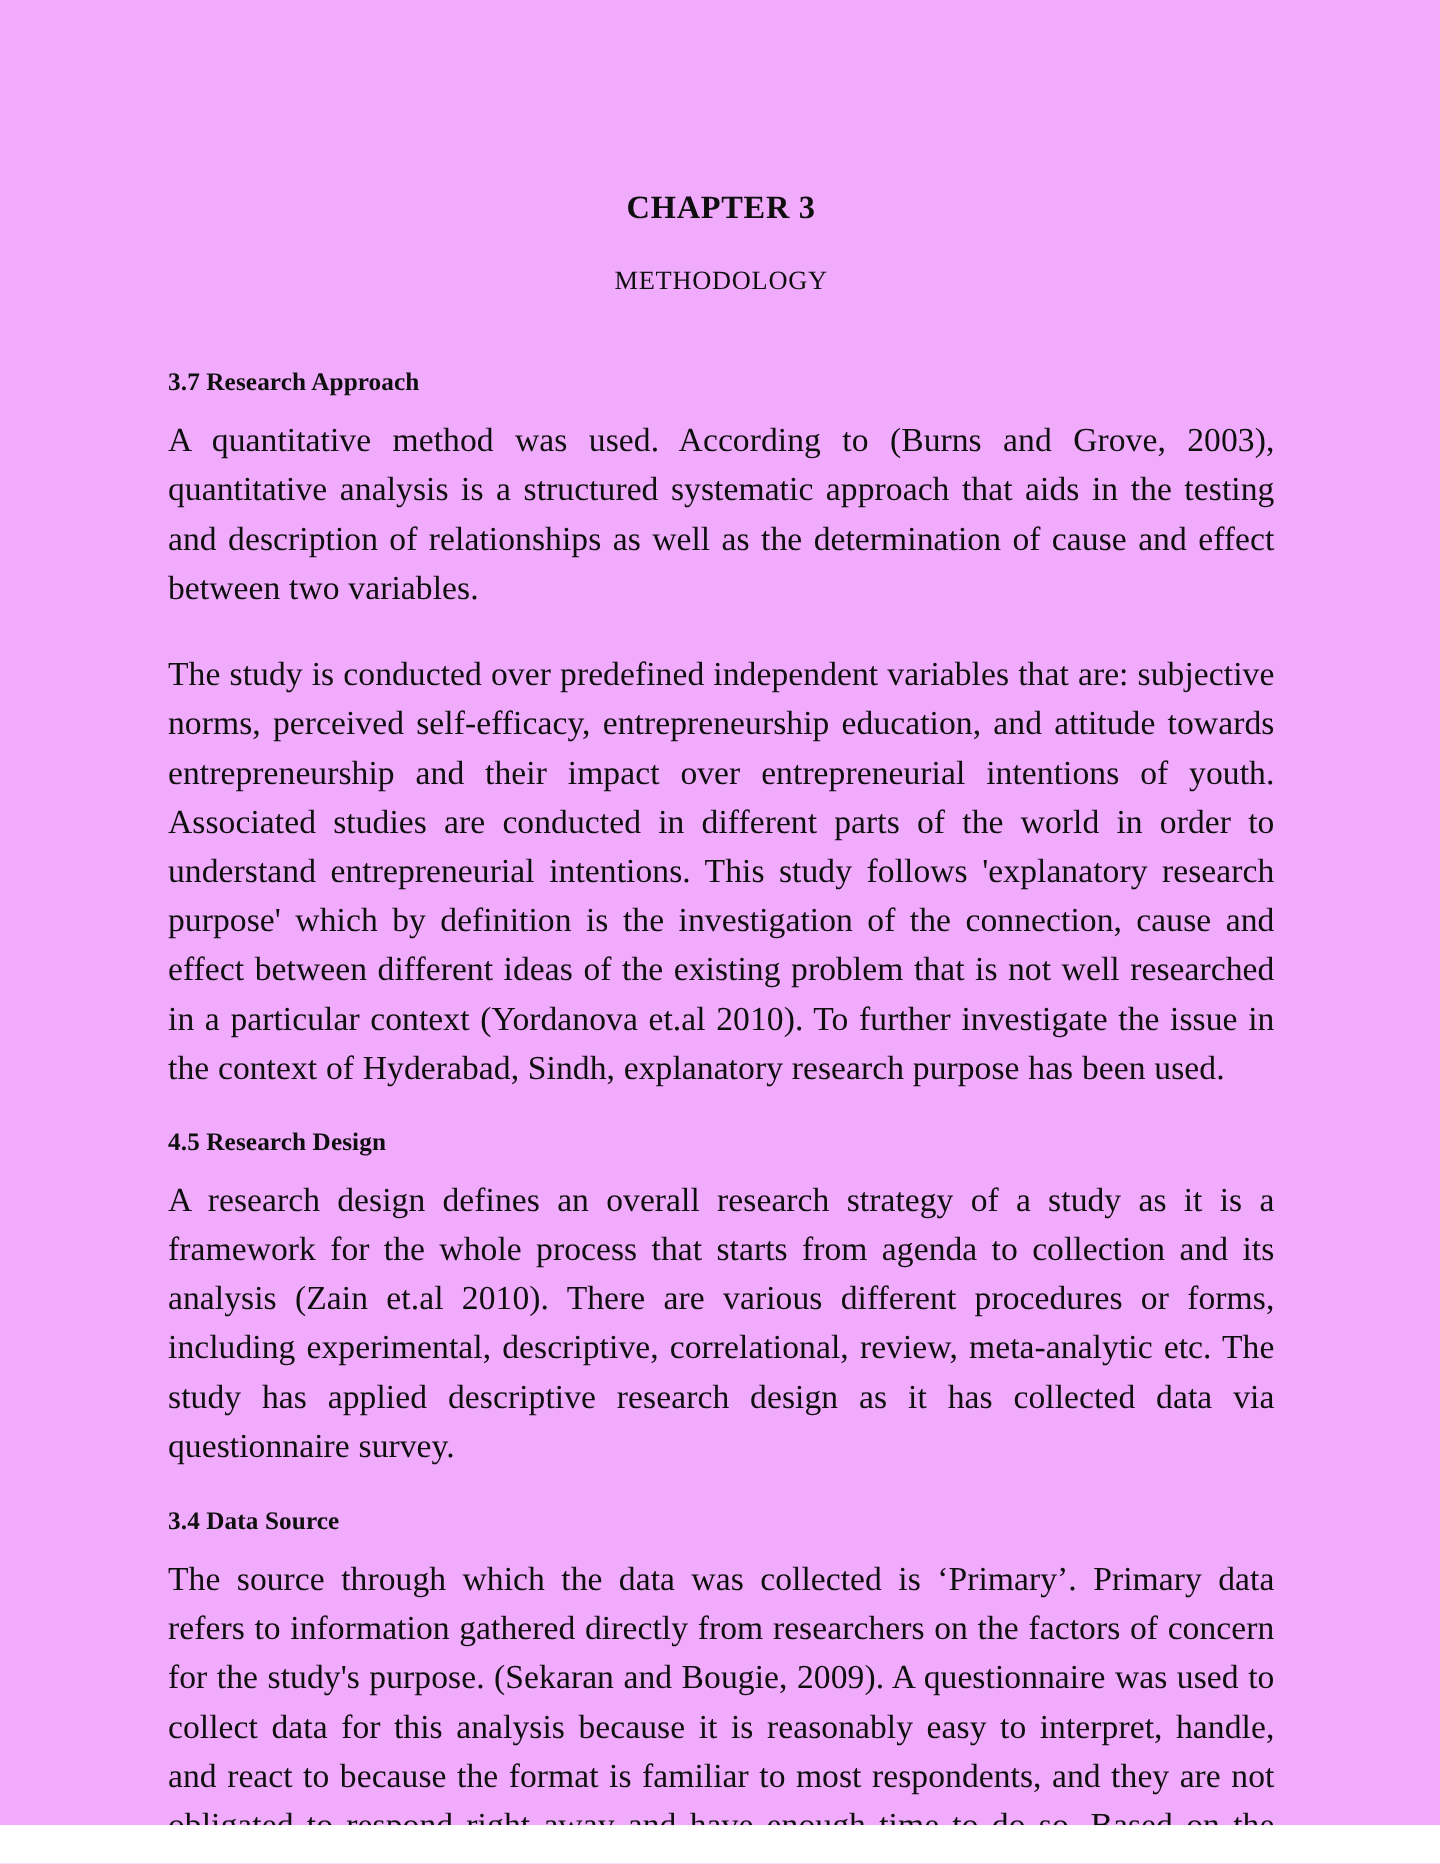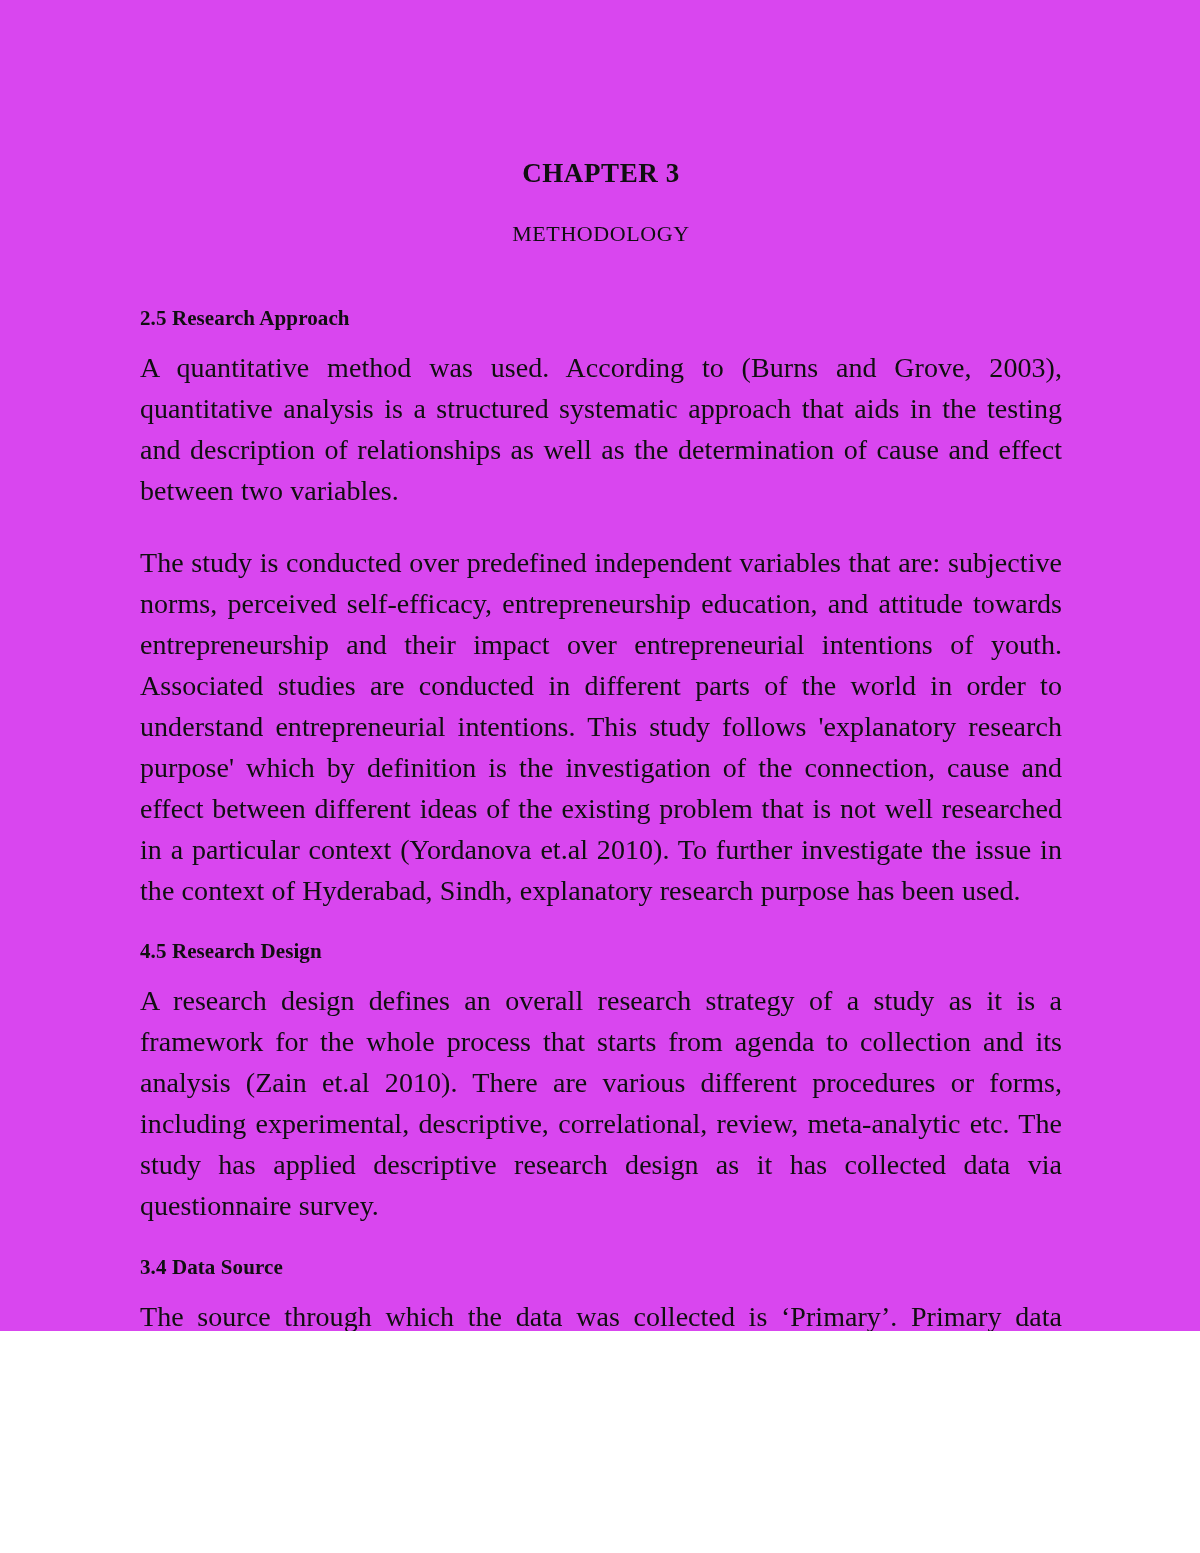--- a/index.html
+++ b/index.html
@@ -3,22 +3,22 @@
 <meta charset="utf-8">
 <style>
   html, body {
     margin: 0;
     padding: 0;
     background: #ffffff;
   }
   .page {
     position: relative;
     width: 1200px;
-    height: 1331px;
-    background: #d946ef;
+    height: 1521px;
+    background: #f0abfc;
     margin: 0 auto;
     overflow: hidden;
     font-family: "Liberation Serif", "DejaVu Serif", serif;
     color: #100f10;
     box-sizing: border-box;
   }
   .content {
     position: absolute;
     left: 140px;
     top: 0;
@@ -78,21 +78,21 @@
 <body>
 
 <div class="page">
   <div class="content">
 
     <h1 class="doc-title">CHAPTER 3</h1>
 
     <h2 class="doc-subtitle">METHODOLOGY</h2>
 
     <div class="section" id="sec-1">
-      <h3 class="section-heading">2.5 Research Approach</h3>
+      <h3 class="section-heading">3.7 Research Approach</h3>
       <p class="section-body">A quantitative method was used. According to (Burns and Grove, 2003), quantitative analysis is a structured systematic approach that aids in the testing and description of relationships as well as the determination of cause and effect between two variables.</p>
     </div>
 
     <div class="section" id="sec-2">
       <p class="section-body">The study is conducted over predefined independent variables that are: subjective norms, perceived self-efficacy, entrepreneurship education, and attitude towards entrepreneurship and their impact over entrepreneurial intentions of youth. Associated studies are conducted in different parts of the world in order to understand entrepreneurial intentions. This study follows 'explanatory research purpose' which by definition is the investigation of the connection, cause and effect between different ideas of the existing problem that is not well researched in a particular context (Yordanova et.al 2010).  To further investigate the issue in the context of Hyderabad, Sindh, explanatory research purpose has been used.</p>
     </div>
 
     <div class="section" id="sec-3">
       <h3 class="section-heading">4.5 Research Design</h3>
       <p class="section-body">A research design defines an overall research strategy of a study as it is a framework for the whole process that starts from agenda to collection and its analysis (Zain et.al 2010). There are various different procedures or forms, including experimental, descriptive, correlational, review, meta-analytic etc. The study has applied descriptive research design as it has collected data via questionnaire survey.</p>

